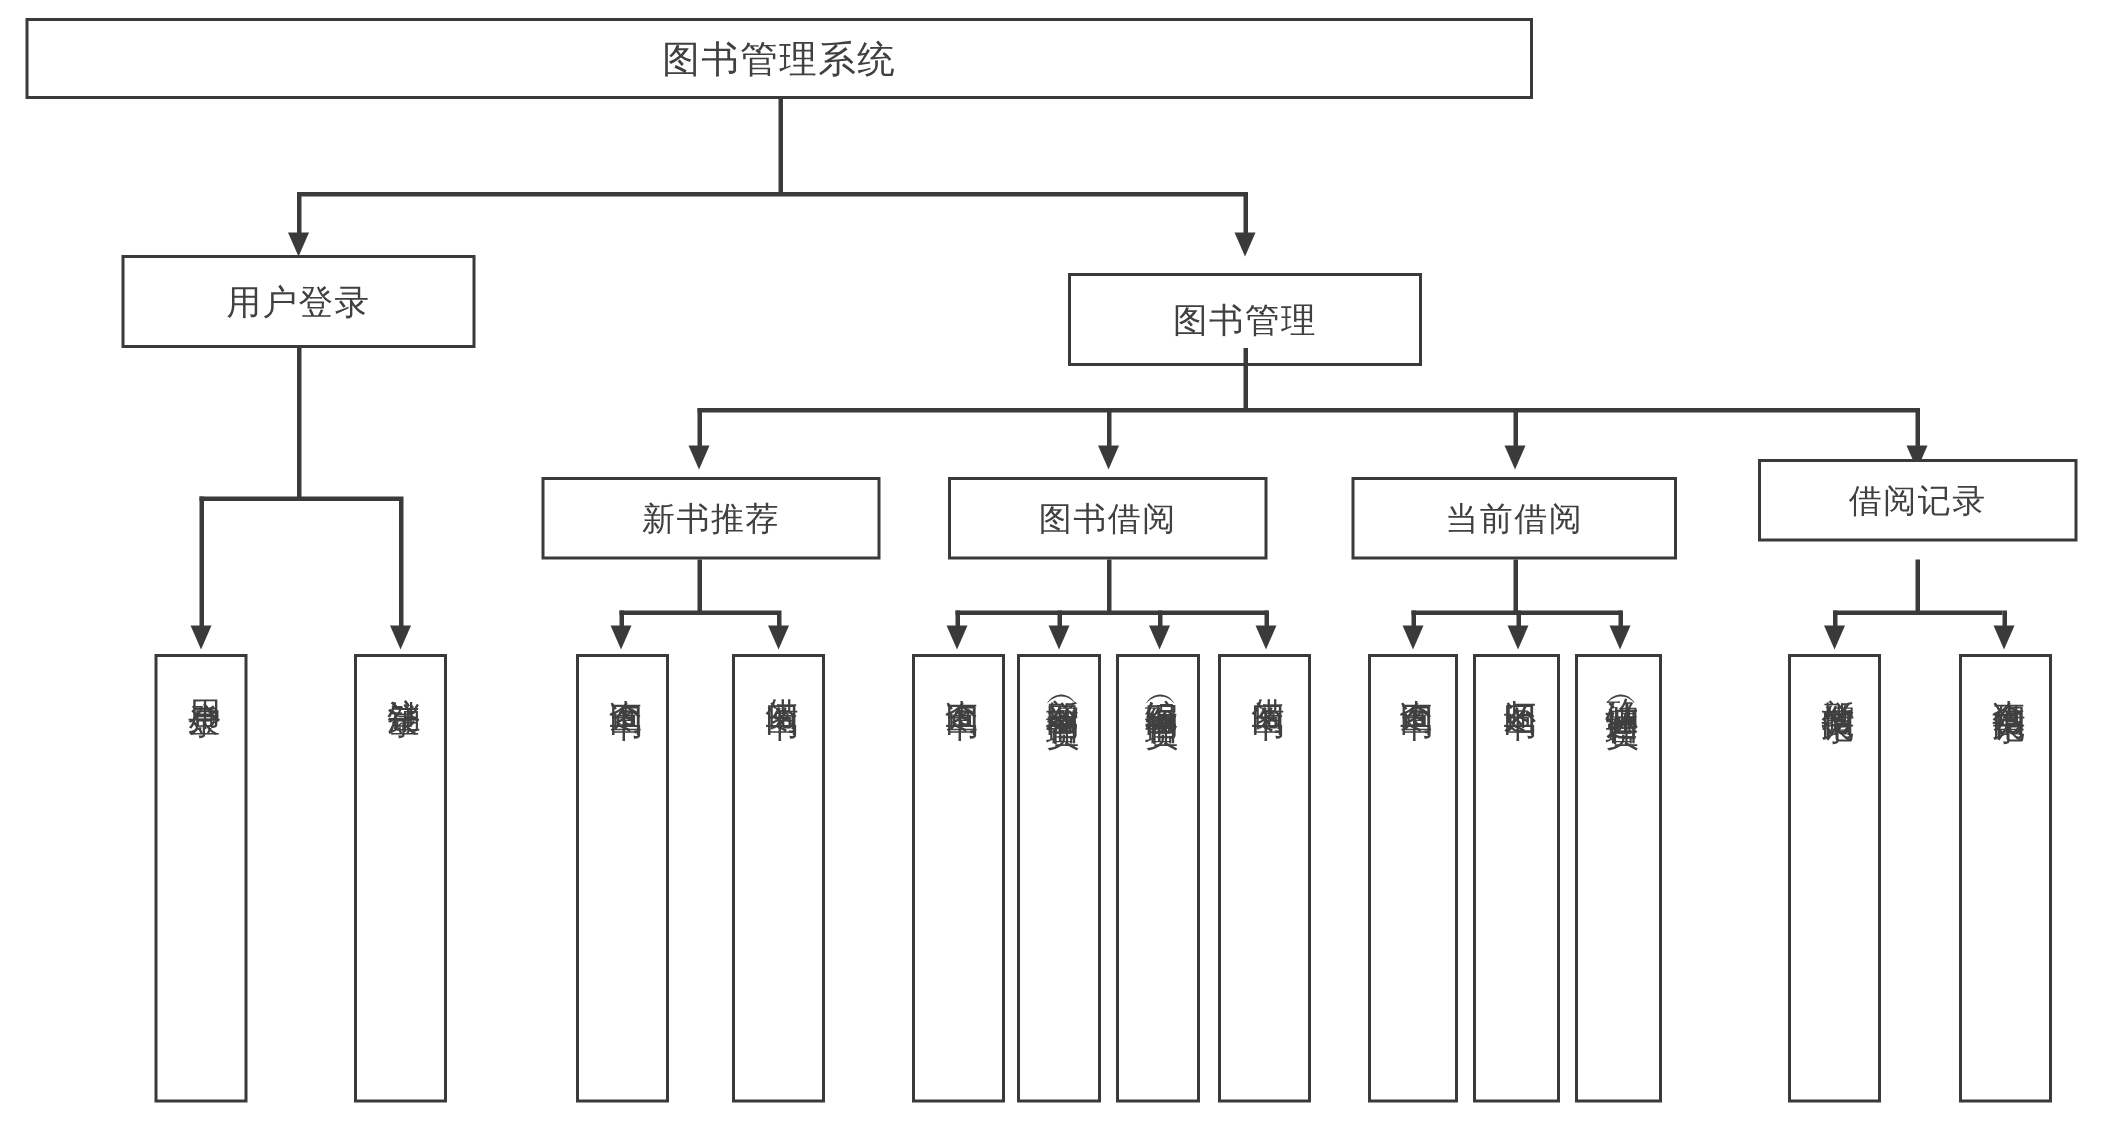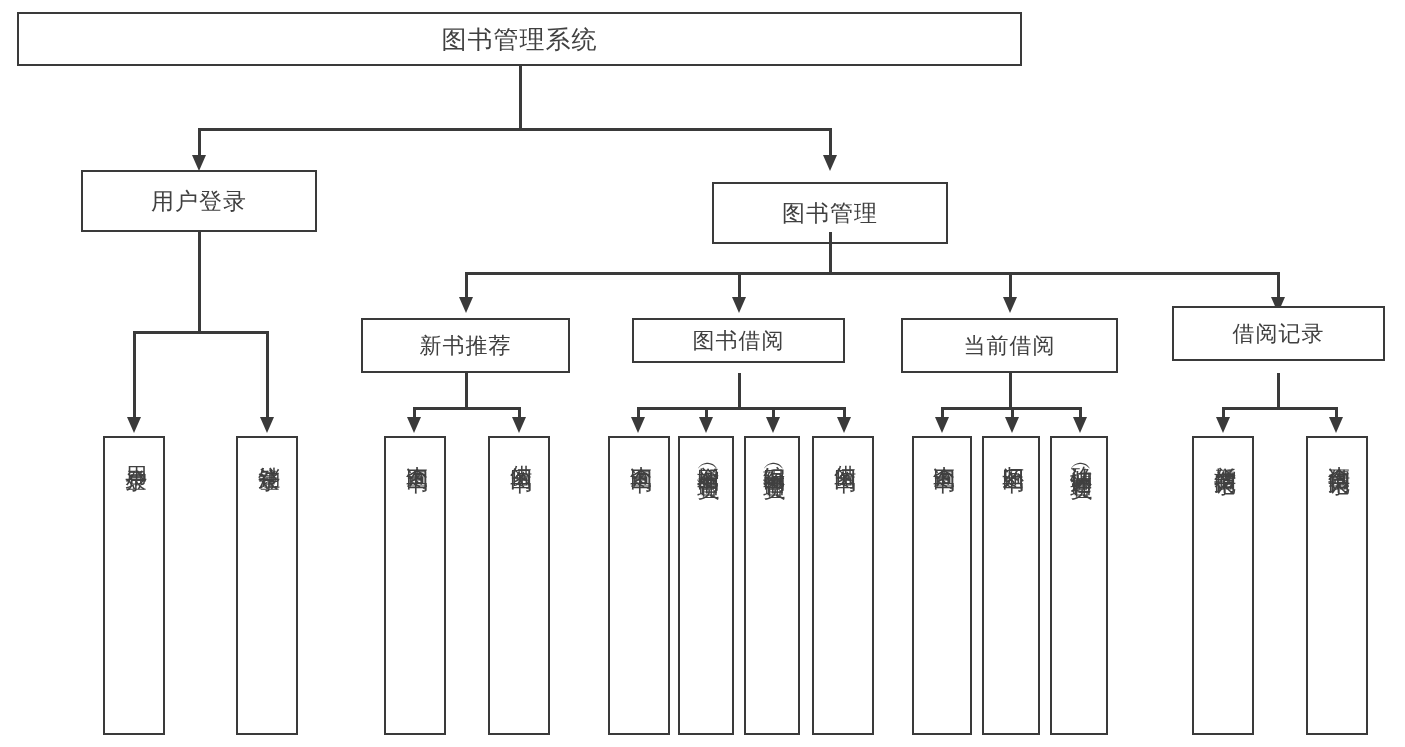--- a/index.html
+++ b/index.html
@@ -131,24 +131,24 @@
 
   <div class="conn v" style="left:738px; top:272px; height:28px;"></div>
   <div class="arrow" style="left:732px; top:297px;"></div>
 
   <div class="conn v" style="left:1009px; top:272px; height:28px;"></div>
   <div class="arrow" style="left:1003px; top:297px;"></div>
 
   <div class="conn v" style="left:1277px; top:272px; height:28px;"></div>
   <div class="arrow" style="left:1271px; top:297px;"></div>
 
-  <div class="node level2" style="left:361px; top:318px; width:209px; height:55px;">
+  <div class="node level2" style="left:361px; top:318px; width:226px; height:55px;">
     <span>新书推荐</span>
   </div>
-  <div class="node level2" style="left:632px; top:318px; width:213px; height:45px;">
+  <div class="node level2" style="left:632px; top:318px; width:213px; height:55px;">
     <span>图书借阅</span>
   </div>
   <div class="node level2" style="left:901px; top:318px; width:217px; height:55px;text-align:right;">
     <span>当前借阅</span>
   </div>
   <div class="node level2" style="left:1172px; top:306px; width:213px; height:55px;">
     <span>借阅记录</span>
   </div>
 
   <div class="conn v" style="left:465px; top:373px; height:36px;"></div>

